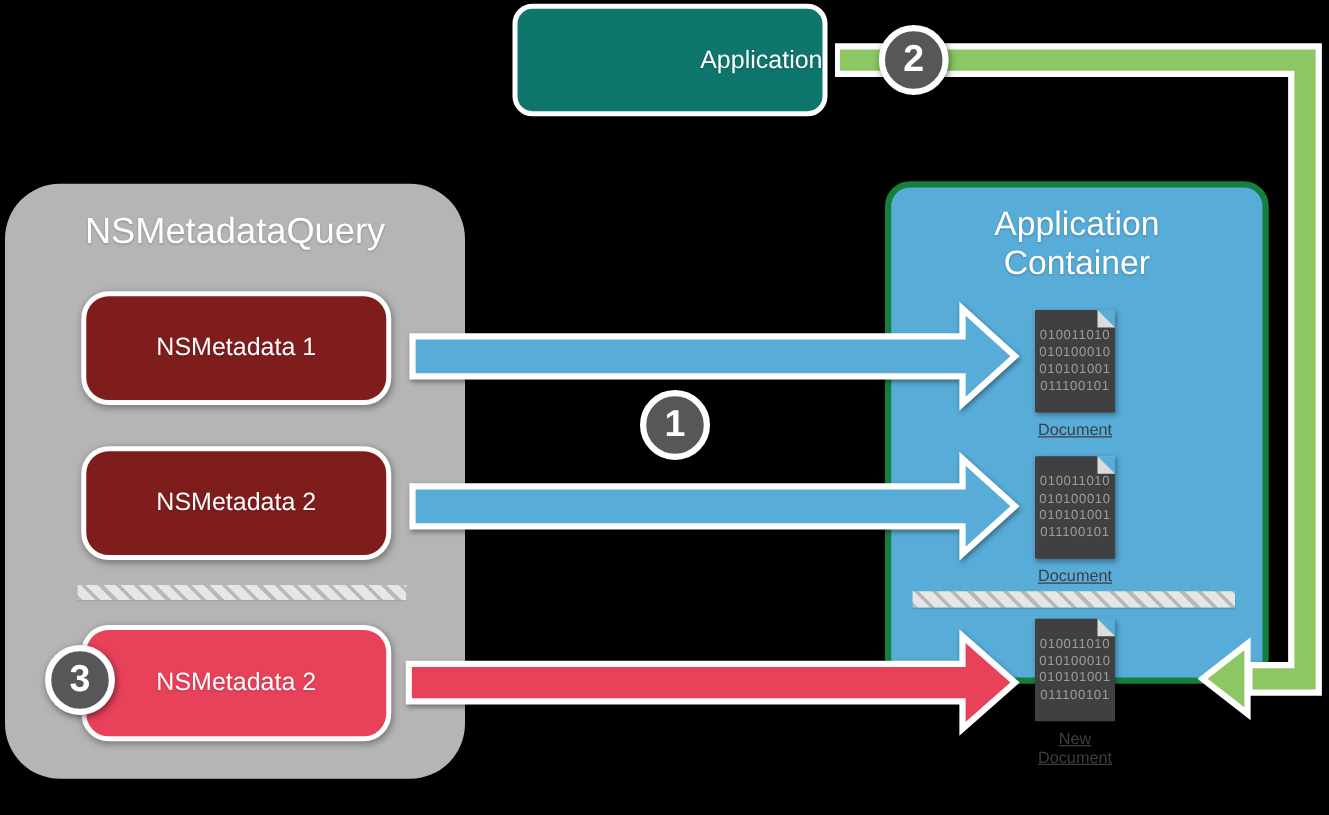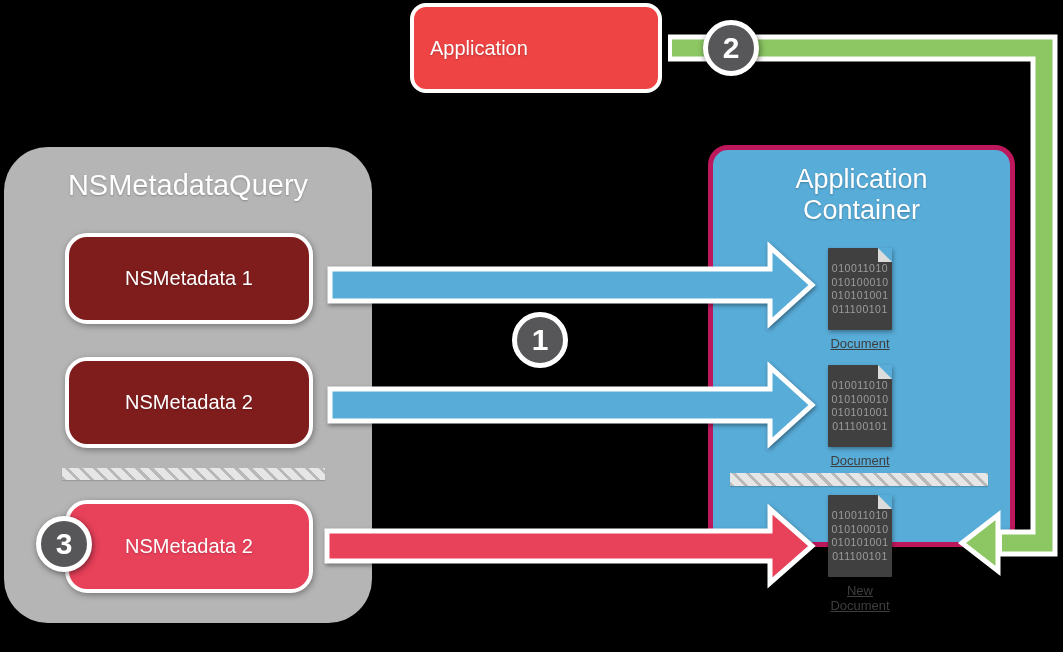--- a/index.html
+++ b/index.html
@@ -3,22 +3,22 @@
 <meta charset="utf-8">
 <style>
   html,body{margin:0;padding:0;background:#000;}
   .stage{
     position:relative;width:1063px;height:652px;background:#000;overflow:hidden;
     font-family:"Liberation Sans","DejaVu Sans",sans-serif;
   }
   
   .app-box{
     position:absolute;left:410px;top:3px;width:252px;height:90px;box-sizing:border-box;
-    background:#ef4444;border:4px solid #fff;border-radius:16px;
-    display:flex;align-items:center;justify-content:flex-start;
+    background:#0f766e;border:4px solid #fff;border-radius:16px;
+    display:flex;align-items:center;justify-content:flex-end;
     box-shadow:0 2px 8px rgba(0,0,0,.45);
     padding-left:16px;
   }
   .app-box span{color:#fff;font-size:20px;text-shadow:0 1px 2px rgba(0,0,0,.25);}
   
   .query-panel{
     position:absolute;left:4px;top:147px;width:368px;height:476px;
     background:#B5B5B5;border-radius:44px;box-shadow:0 2px 10px rgba(0,0,0,.5);
   }
   .query-title{
@@ -41,21 +41,21 @@
   .hatch{
     position:absolute;height:12px;
     background:repeating-linear-gradient(45deg,#b9b9b9 0 3px,#e6e6e6 3px 10px);
     box-shadow:0 1px 1px rgba(0,0,0,.15);
   }
   .hatch-left{left:58px;top:321px;width:263px;}
   .hatch-right{left:17px;top:323px;width:258px;height:13px;}
   
   .container-panel{
     position:absolute;left:708px;top:145px;width:307px;height:402px;box-sizing:border-box;
-    background:#58ACD8;border:5px solid #be185d;border-radius:20px;
+    background:#58ACD8;border:5px solid #15803d;border-radius:20px;
     box-shadow:0 2px 10px rgba(0,0,0,.5);
   }
   .container-title{
     margin:14px auto 0;width:220px;text-align:center;
     color:#fff;font-size:27px;line-height:31px;text-shadow:0 1px 2px rgba(0,0,0,.25);
   }
   
   .doc{position:absolute;left:82px;width:130px;text-align:center;}
   .doc1{top:98px;}
   .doc2{top:215px;}

